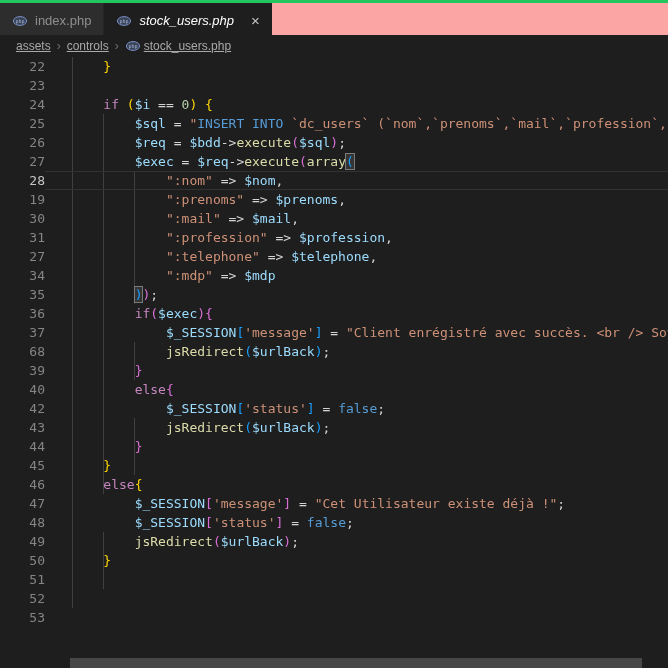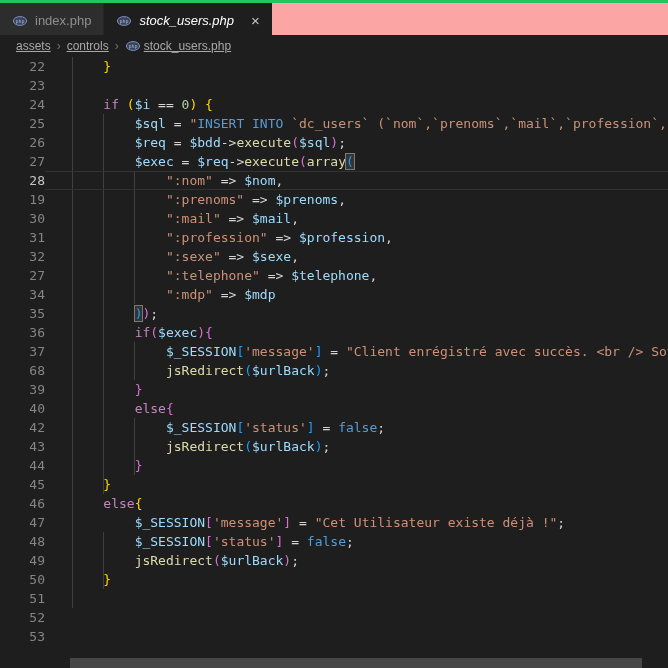--- a/index.html
+++ b/index.html
@@ -105,21 +105,20 @@
         <div class="row"><span class="gutter">22</span><span class="code"><span class="tok-ws">    </span><span class="tok-bg">}</span></span></div>
         <div class="row"><span class="gutter">23</span><span class="code"></span></div>
         <div class="row"><span class="gutter">24</span><span class="code"><span class="tok-ws">    </span><span class="tok-k">if</span><span class="tok-p"> </span><span class="tok-bg">(</span><span class="tok-v">$i</span><span class="tok-p"> == </span><span class="tok-n">0</span><span class="tok-bg">)</span><span class="tok-p"> </span><span class="tok-bg">{</span></span></div>
         <div class="row"><span class="gutter">25</span><span class="code"><span class="tok-ws">        </span><span class="tok-v">$sql</span><span class="tok-p"> = </span><span class="tok-s">"</span><span class="tok-kb">INSERT INTO</span><span class="tok-s"> `dc_users` (`nom`,`prenoms`,`mail`,`profession`,`sexe`,`telephone`,`mdp`)</span></span></div>
         <div class="row"><span class="gutter">26</span><span class="code"><span class="tok-ws">        </span><span class="tok-v">$req</span><span class="tok-p"> = </span><span class="tok-v">$bdd</span><span class="tok-p">-&gt;</span><span class="tok-f">execute</span><span class="tok-bp">(</span><span class="tok-v">$sql</span><span class="tok-bp">)</span><span class="tok-p">;</span></span></div>
         <div class="row"><span class="gutter">27</span><span class="code"><span class="tok-ws">        </span><span class="tok-v">$exec</span><span class="tok-p"> = </span><span class="tok-v">$req</span><span class="tok-p">-&gt;</span><span class="tok-f">execute</span><span class="tok-bp">(</span><span class="tok-f">array</span><span class="tok-bb tok-box">(</span></span></div>
         <div class="row active"><span class="gutter">28</span><span class="code"><span class="tok-ws">            </span><span class="tok-s">":nom"</span><span class="tok-p"> =&gt; </span><span class="tok-v">$nom</span><span class="tok-p">,</span></span></div>
         <div class="row"><span class="gutter">19</span><span class="code"><span class="tok-ws">            </span><span class="tok-s">":prenoms"</span><span class="tok-p"> =&gt; </span><span class="tok-v">$prenoms</span><span class="tok-p">,</span></span></div>
         <div class="row"><span class="gutter">30</span><span class="code"><span class="tok-ws">            </span><span class="tok-s">":mail"</span><span class="tok-p"> =&gt; </span><span class="tok-v">$mail</span><span class="tok-p">,</span></span></div>
         <div class="row"><span class="gutter">31</span><span class="code"><span class="tok-ws">            </span><span class="tok-s">":profession"</span><span class="tok-p"> =&gt; </span><span class="tok-v">$profession</span><span class="tok-p">,</span></span></div>
-        <div class="row"><span class="gutter">32</span><span class="code"><span class="tok-ws">            </span><span class="tok-s">":sexe"</span><span class="tok-p"> =&gt; </span><span class="tok-v">$sexe</span><span class="tok-p">,</span></span></div>
         <div class="row"><span class="gutter">27</span><span class="code"><span class="tok-ws">            </span><span class="tok-s">":telephone"</span><span class="tok-p"> =&gt; </span><span class="tok-v">$telephone</span><span class="tok-p">,</span></span></div>
         <div class="row"><span class="gutter">34</span><span class="code"><span class="tok-ws">            </span><span class="tok-s">":mdp"</span><span class="tok-p"> =&gt; </span><span class="tok-v">$mdp</span></span></div>
         <div class="row"><span class="gutter">35</span><span class="code"><span class="tok-ws">        </span><span class="tok-bb tok-box">)</span><span class="tok-bp">)</span><span class="tok-p">;</span></span></div>
         <div class="row"><span class="gutter">36</span><span class="code"><span class="tok-ws">        </span><span class="tok-k">if</span><span class="tok-bp">(</span><span class="tok-v">$exec</span><span class="tok-bp">)</span><span class="tok-bp">{</span></span></div>
         <div class="row"><span class="gutter">37</span><span class="code"><span class="tok-ws">            </span><span class="tok-v">$_SESSION</span><span class="tok-bb">[</span><span class="tok-s">'message'</span><span class="tok-bb">]</span><span class="tok-p"> = </span><span class="tok-s">"Client enrégistré avec succès. &lt;br /&gt; Soyez </span></span></div>
         <div class="row"><span class="gutter">68</span><span class="code"><span class="tok-ws">            </span><span class="tok-f">jsRedirect</span><span class="tok-bb">(</span><span class="tok-v">$urlBack</span><span class="tok-bb">)</span><span class="tok-p">;</span></span></div>
         <div class="row"><span class="gutter">39</span><span class="code"><span class="tok-ws">        </span><span class="tok-bp">}</span></span></div>
         <div class="row"><span class="gutter">40</span><span class="code"><span class="tok-ws">        </span><span class="tok-k">else</span><span class="tok-bp">{</span></span></div>
         <div class="row"><span class="gutter">42</span><span class="code"><span class="tok-ws">            </span><span class="tok-v">$_SESSION</span><span class="tok-bb">[</span><span class="tok-s">'status'</span><span class="tok-bb">]</span><span class="tok-p"> = </span><span class="tok-kb">false</span><span class="tok-p">;</span></span></div>
         <div class="row"><span class="gutter">43</span><span class="code"><span class="tok-ws">            </span><span class="tok-f">jsRedirect</span><span class="tok-bb">(</span><span class="tok-v">$urlBack</span><span class="tok-bb">)</span><span class="tok-p">;</span></span></div>

